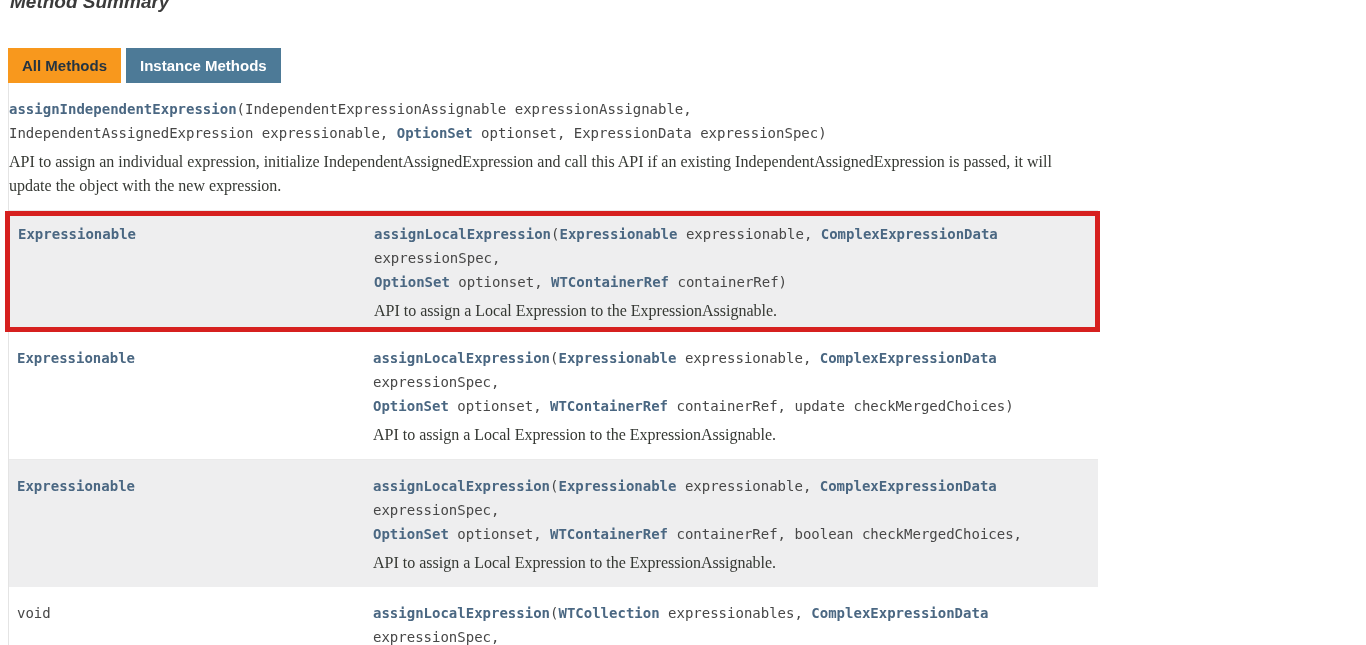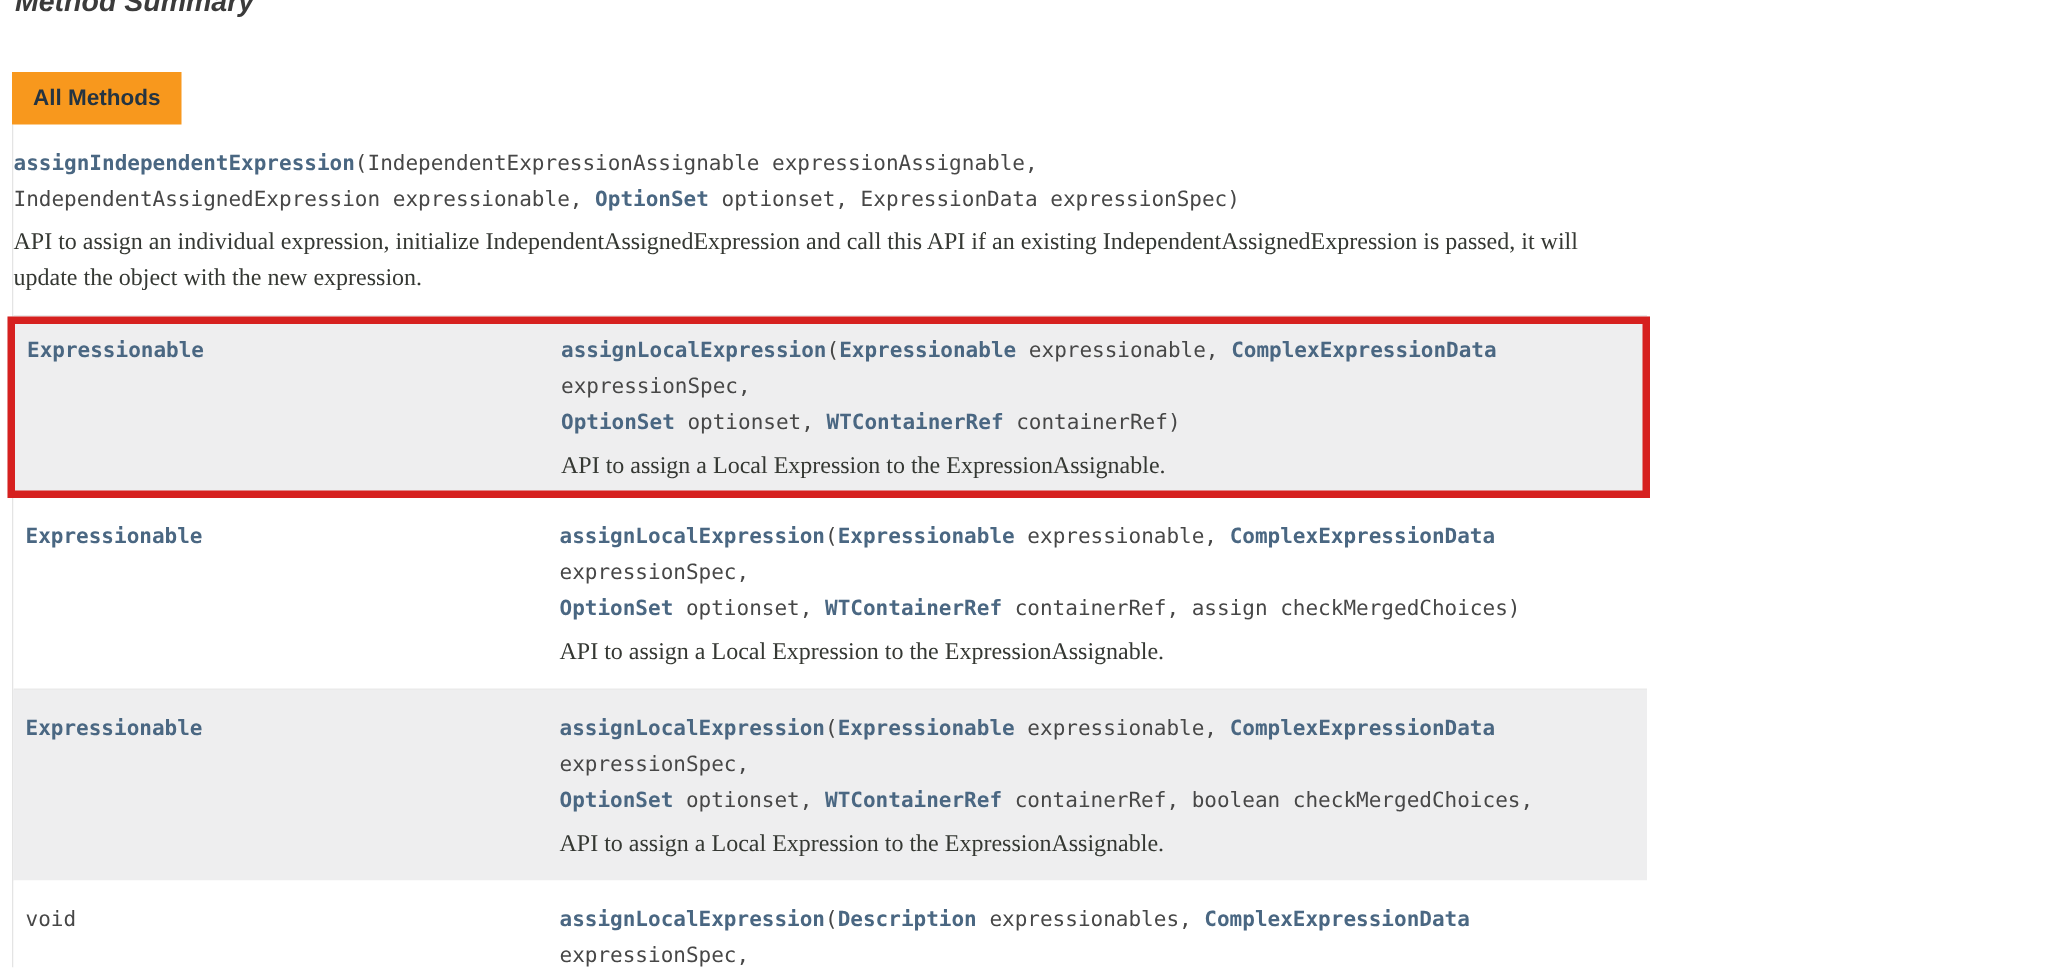--- a/index.html
+++ b/index.html
@@ -74,20 +74,21 @@
   .row.highlighted .desc{margin-bottom:4px;}
 </style>
 </head>
 <body>
 
 <div class="page">
   <h3 class="section-heading">Method Summary</h3>
 
   <div class="tabbar">
     <div class="tab active">All Methods</div>
+    <div class="tab">Instance Methods</div>
   </div>
 
 
   <div class="tbody" id="tbody">
       <div class="row">
         <div class="col2">
           <div class="sig-line"><span class="code-link">assignIndependentExpression</span><span>(IndependentExpressionAssignable expressionAssignable,</span></div>
           <div class="sig-line"><span>IndependentAssignedExpression expressionable, </span><span class="code-link">OptionSet</span><span> optionset, ExpressionData expressionSpec)</span></div>
           <div class="desc">API to assign an individual expression, initialize IndependentAssignedExpression and call this API if an existing IndependentAssignedExpression is passed, it will update the object with the new expression.</div>
         </div>
@@ -97,35 +98,35 @@
         <div class="col2">
           <div class="sig-line"><span class="code-link">assignLocalExpression</span><span>(</span><span class="code-link">Expressionable</span><span> expressionable, </span><span class="code-link">ComplexExpressionData</span><span> expressionSpec,</span></div>
           <div class="sig-line"><span class="code-link">OptionSet</span><span> optionset, </span><span class="code-link">WTContainerRef</span><span> containerRef)</span></div>
           <div class="desc">API to assign a Local Expression to the ExpressionAssignable.</div>
         </div>
       </div>
       <div class="row">
         <div class="col1 code"><span class="code-link">Expressionable</span></div>
         <div class="col2">
           <div class="sig-line"><span class="code-link">assignLocalExpression</span><span>(</span><span class="code-link">Expressionable</span><span> expressionable, </span><span class="code-link">ComplexExpressionData</span><span> expressionSpec,</span></div>
-          <div class="sig-line"><span class="code-link">OptionSet</span><span> optionset, </span><span class="code-link">WTContainerRef</span><span> containerRef, assign checkMergedChoices)</span></div>
+          <div class="sig-line"><span class="code-link">OptionSet</span><span> optionset, </span><span class="code-link">WTContainerRef</span><span> containerRef, update checkMergedChoices)</span></div>
           <div class="desc">API to assign a Local Expression to the ExpressionAssignable.</div>
         </div>
       </div>
       <div class="row shaded">
         <div class="col1 code"><span class="code-link">Expressionable</span></div>
         <div class="col2">
           <div class="sig-line"><span class="code-link">assignLocalExpression</span><span>(</span><span class="code-link">Expressionable</span><span> expressionable, </span><span class="code-link">ComplexExpressionData</span><span> expressionSpec,</span></div>
           <div class="sig-line"><span class="code-link">OptionSet</span><span> optionset, </span><span class="code-link">WTContainerRef</span><span> containerRef, boolean checkMergedChoices,</span></div>
           <div class="desc">API to assign a Local Expression to the ExpressionAssignable.</div>
         </div>
       </div>
       <div class="row">
         <div class="col1 code"><span>void</span></div>
         <div class="col2">
-          <div class="sig-line"><span class="code-link">assignLocalExpression</span><span>(</span><span class="code-link">Description</span><span> expressionables, </span><span class="code-link">ComplexExpressionData</span><span> expressionSpec,</span></div>
+          <div class="sig-line"><span class="code-link">assignLocalExpression</span><span>(</span><span class="code-link">WTCollection</span><span> expressionables, </span><span class="code-link">ComplexExpressionData</span><span> expressionSpec,</span></div>
           <div class="sig-line"><span class="code-link">OptionSet</span><span> optionset, </span><span class="code-link">WTContainerRef</span><span> containerRef)</span></div>
           <div class="desc">API to assign a Local Expression to the ExpressionAssignable.</div>
         </div>
       </div>
     </div>
 
 </div>
 
 </body></html>

